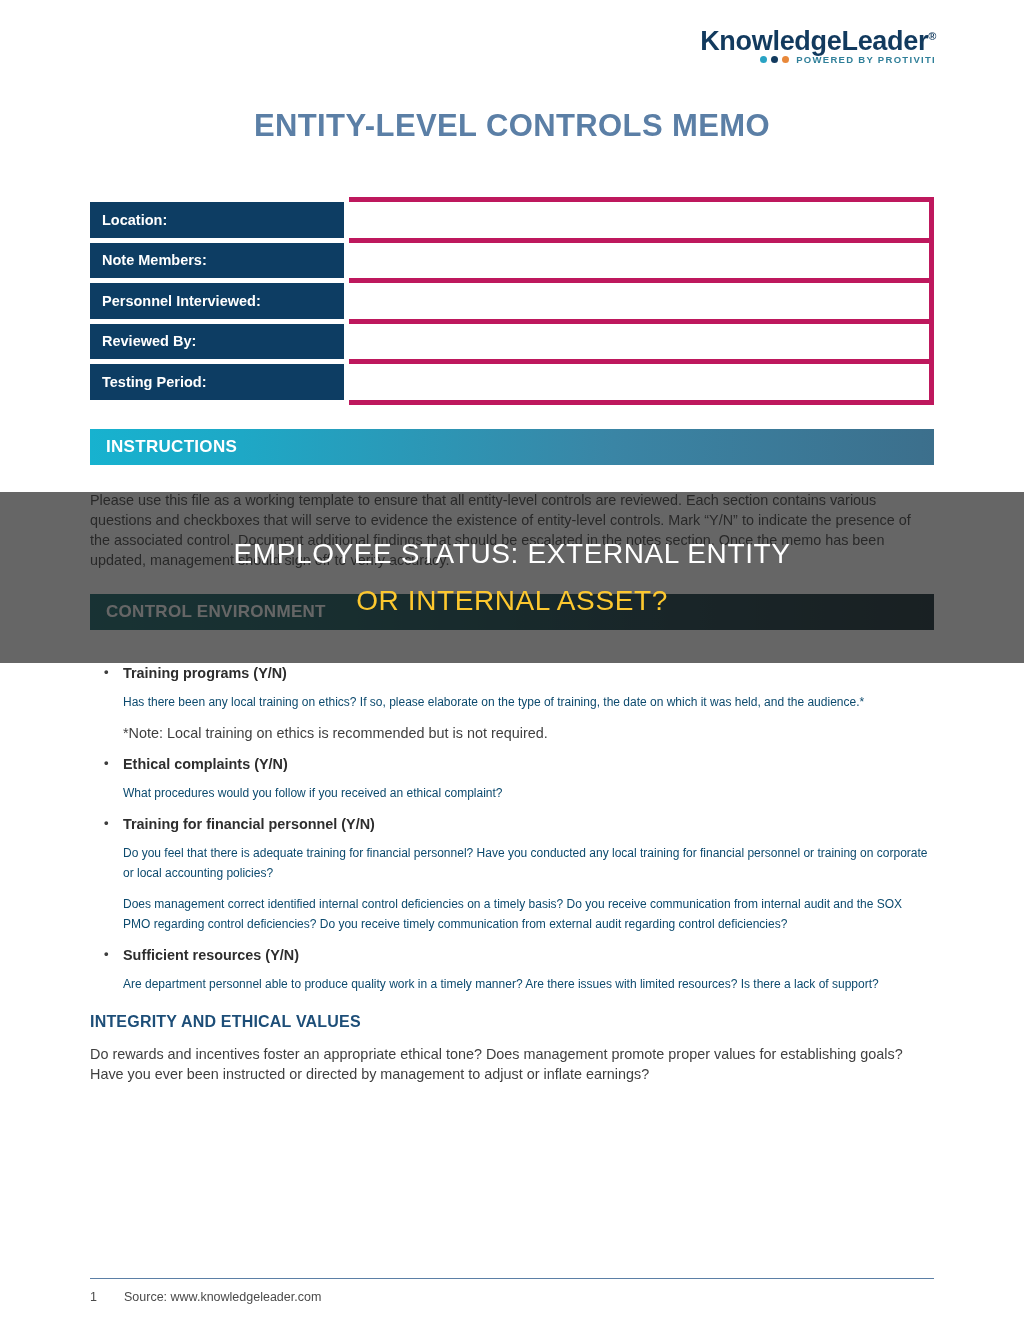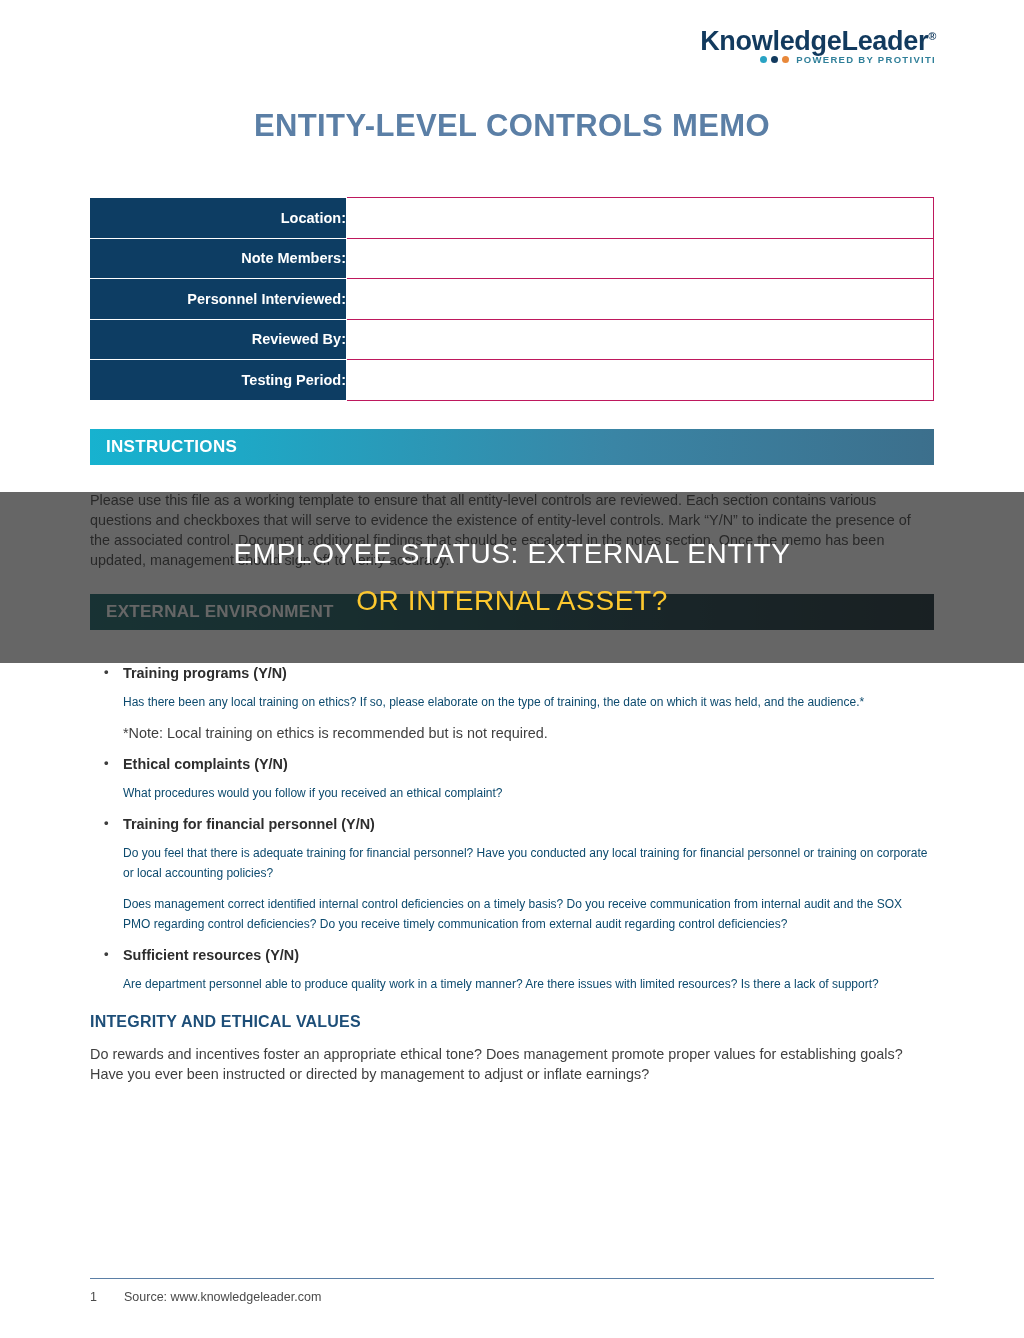--- a/index.html
+++ b/index.html
@@ -80,24 +80,23 @@
   
   .info-table {
     position: absolute;
     top: 197px;
     left: 90px;
     width: 844px;
     border-collapse: collapse;
   }
   .info-table tr { height: 40.5px; }
   .info-table td {
-    border: 1px solid #be185d;
+    border: 5px solid #be185d;
     padding: 0 0 0 11px;
     vertical-align: middle;
-    text-align: right;
   }
   .info-table td.label {
     width: 256px;
     background: #0d3d63;
     color: #ffffff;
     font-weight: bold;
     font-size: 14.5px;
     border-color: #ffffff;
     border-left: 1px solid #0d3d63;
   }
@@ -289,21 +288,21 @@
     </tbody>
   </table>
 
   <div class="bar bar-instructions">
     <span>INSTRUCTIONS</span>
   </div>
 
   <div class="instructions-text">Please use this file as a working template to ensure that all entity-level controls are reviewed. Each section contains various questions and checkboxes that will serve to evidence the existence of entity-level controls. Mark “Y/N” to indicate the presence of the associated control. Document additional findings that should be escalated in the notes section. Once the memo has been updated, management should sign off to verify accuracy.</div>
 
   <div class="bar bar-control">
-    <span>EXTERNAL ENVIRONMENT</span>
+    <span>CONTROL ENVIRONMENT</span>
   </div>
 
   <div class="content">
     <ul class="checklist">
 
       <li>
         <div class="bullet-head">Training programs (Y/N)</div>
         <div class="bullet-body">Has there been any local training on ethics? If so, please elaborate on the type of training, the date on which it was held, and the audience.*</div>
         <div class="bullet-note">*Note: Local training on ethics is recommended but is not required.</div>
       </li>

